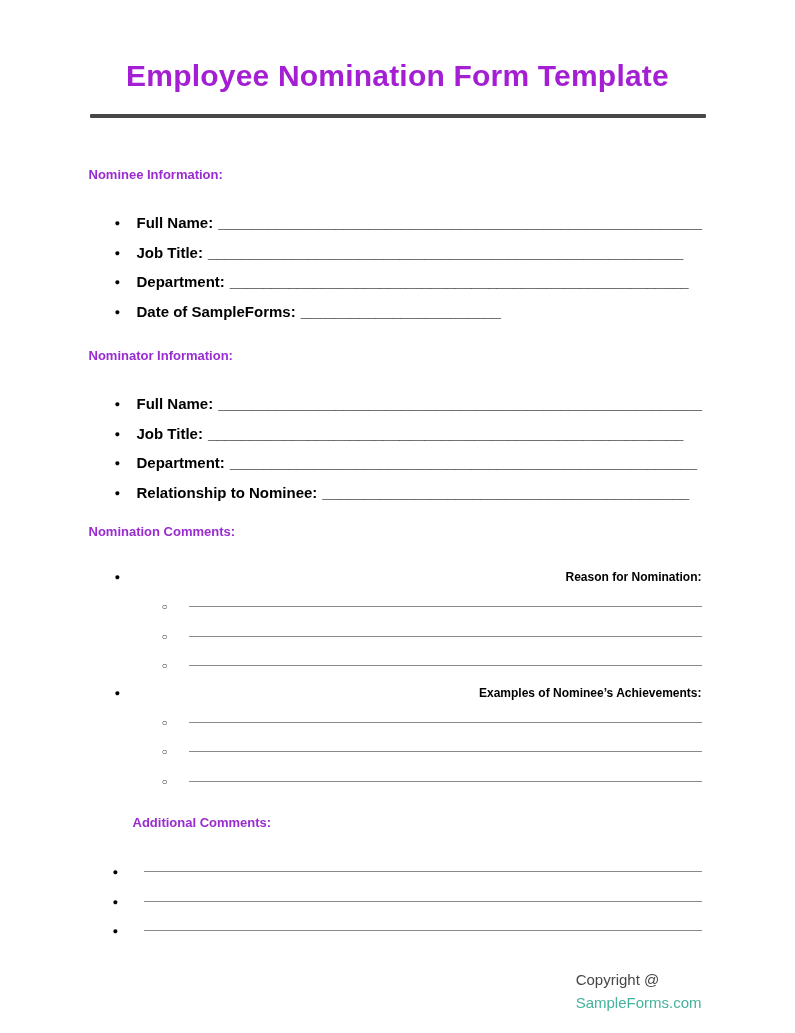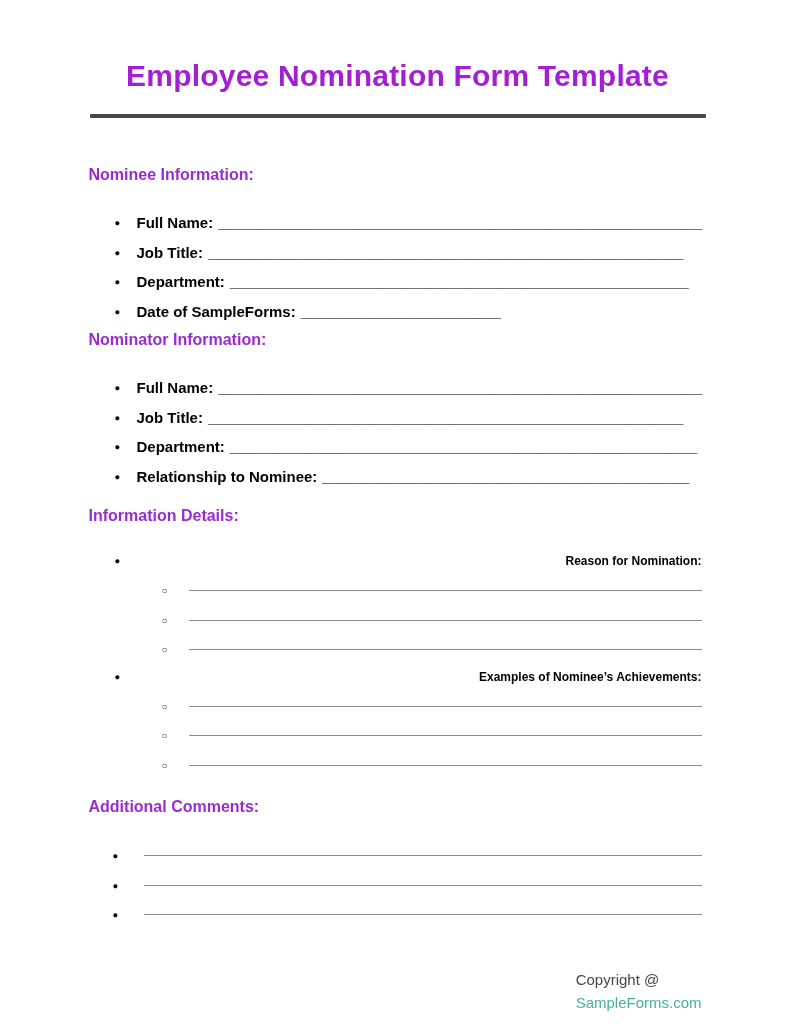--- a/index.html
+++ b/index.html
@@ -30,29 +30,29 @@
       width: 616px;
       height: 4px;
       background: #474747;
       margin: 18px auto 0 auto;
       border-radius: 1px;
     }
 
     .section { margin-left: 85px; margin-right: 90px; }
 
     .heading {
-      font-size: 16px;
+      font-size: 13px;
       line-height: 20px;
       font-weight: bold;
       color: #9A2BD0;
     }
     .heading-nominee   { margin-top: 47px; }
-    .heading-nominator { margin-top: 4px; }
+    .heading-nominator { margin-top: 20px; }
     .heading-details   { margin-top: 15px; }
-    .heading-comments  { margin-top: 17px; }
+    .heading-comments  { margin-top: 17px; margin-left: 44px; }
 
     ul.fields {
       list-style: none;
       margin: 23px 0 0 0;
       padding: 0;
     }
     ul.fields li {
       position: relative;
       padding-left: 48px;
       line-height: 29.5px;
@@ -181,21 +181,21 @@
       <li>
         <span class="label">Department:</span><span class="blank">________________________________________________________</span>
       </li>
       <li>
         <span class="label">Relationship to Nominee:</span><span class="blank">____________________________________________</span>
       </li>
     </ul>
   </div>
 
   <div class="section">
-    <div class="heading heading-details">Information Details:</div>
+    <div class="heading heading-details">Nomination Comments:</div>
 
     <div>
       <div class="sub-label-row first">
         <span>Reason for Nomination:</span>
       </div>
       <div class="writein-rows">
         <div class="writein-row">
           <span class="circle-marker">○</span>
           <span class="answer-line"></span>
         </div>

